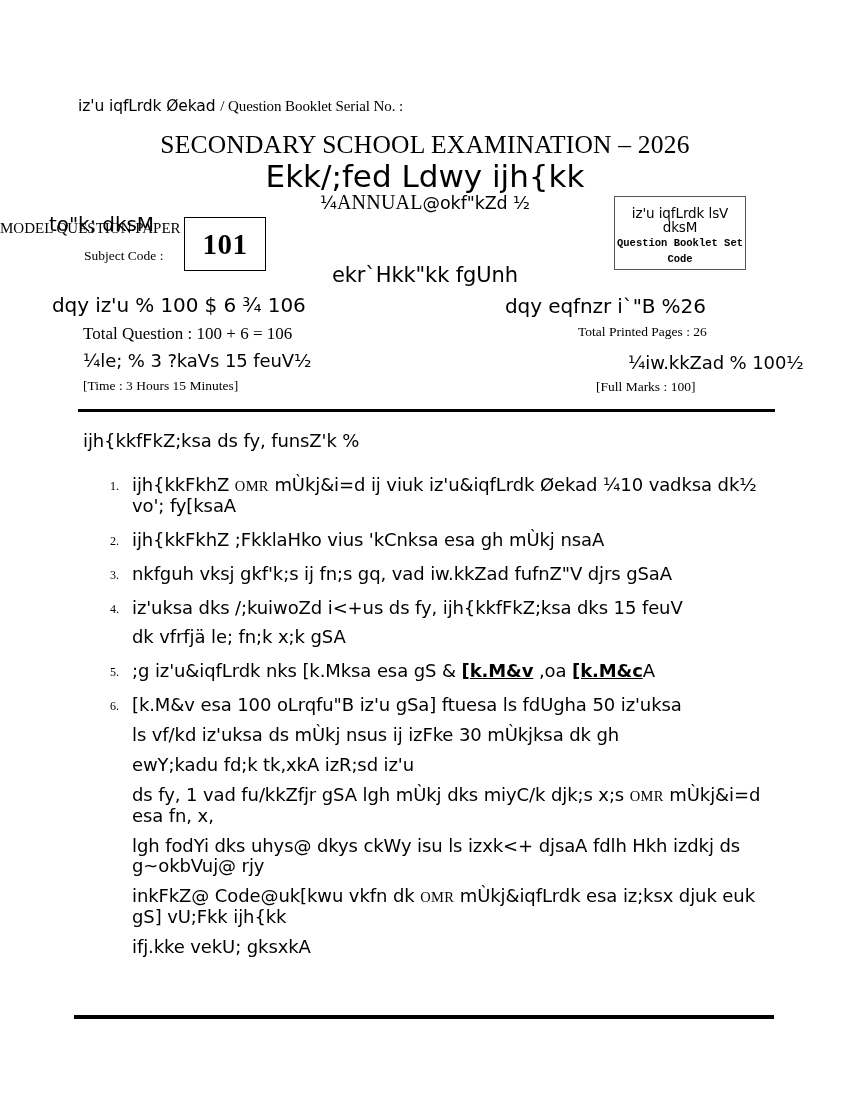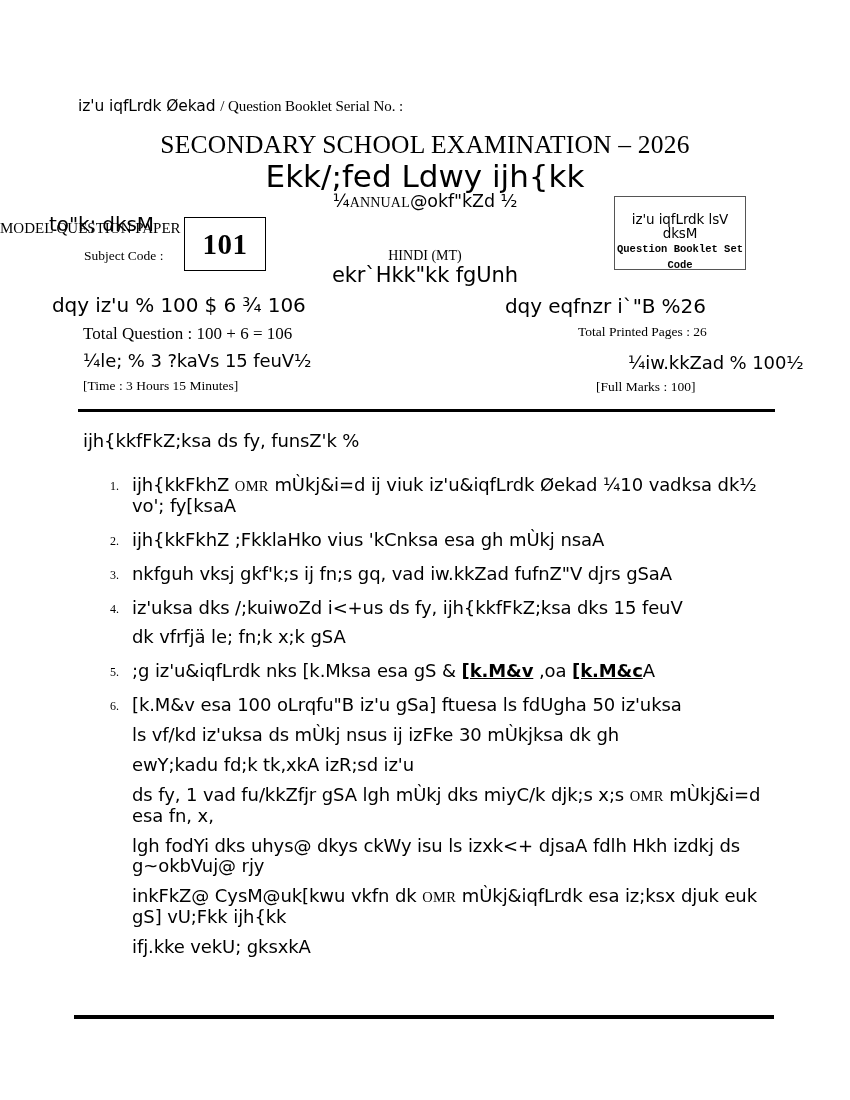--- a/index.html
+++ b/index.html
@@ -68,21 +68,21 @@
   #annual-hi {
     left: 0;
     right: 0;
     top: 191px;
     text-align: center;
     font-size: 17.5px;
     white-space: nowrap;
   }
   #annual-hi .smallcap {
     font-family: "Liberation Serif", serif;
-    font-size: 14px;
+    font-size: 20px;
     letter-spacing: 0.2px;
   }
 
   #model-qp {
     left: 0;
     right: 0;
     top: 220px;
     text-align: left;
     font-family: "Liberation Serif", serif;
     font-size: 15px;
@@ -140,21 +140,21 @@
   
   #set-code-box {
     position: absolute;
     left: 614px;
     top: 196px;
     width: 132px;
     height: 74px;
     border: 1.3px solid #555;
     box-sizing: border-box;
     text-align: center;
-    padding-top: 15px;
+    padding-top: 9px;
   }
   #set-code-box .hi {
     font-size: 13.5px;
     line-height: 1.05;
     display: block;
   }
   #set-code-box .en {
     font-family: Liberation Mono, monospace;
     font-weight: bold;
     font-size: 10.5px;
@@ -230,21 +230,20 @@
   </div>
 
   <div class="abs eng" id="exam-title">SECONDARY SCHOOL EXAMINATION – 2026</div>
   <div class="abs hindi" id="paper-title-hi">Ekk/;fed Ldwy ijh{kk</div>
 
   <div class="abs hindi" id="annual-hi">
     <span>¼</span><span class="smallcap">ANNUAL</span><span>@okf"kZd ½</span>
   </div>
 
   <div class="abs eng" id="model-qp">MODEL QUESTION PAPER</div>
-  <div class="abs eng" id="subject-en">HINDI (MT)</div>
   <div class="abs hindi" id="subject-hi">ekr`Hkk"kk fgUnh</div>
 
   <div class="abs hindi" id="subject-code-hi">to"k; dksM</div>
   <div class="abs" id="subject-code-en">Subject Code :</div>
   <div id="subject-code-box">101</div>
 
   <div id="set-code-box">
     <span class="hi hindi">iz'u iqfLrdk lsV</span>
     <span class="hi hindi">dksM</span>
     <span class="en">Question Booklet Set</span>
@@ -289,21 +288,21 @@
       </div>
       <div class="inst-item">
         <span class="inst-num">6.</span>
         <span class="inst-line"><span>[k.M&amp;v esa 100 oLrqfu"B iz'u gSa] ftuesa ls fdUgha 50 iz'uksa</span></span>
         <span class="inst-line"><span>ls vf/kd iz'uksa ds mÙkj nsus ij izFke 30 mÙkjksa dk gh</span></span>
         <span class="inst-line"><span>ewY;kadu fd;k tk,xkA izR;sd iz'u</span></span>
         <span class="inst-line"><span>ds fy, 1 vad fu/kkZfjr gSA lgh mÙkj dks miyC/k djk;s x;s </span><span class="sc">OMR</span><span> mÙkj&amp;i=d</span></span>
         <span class="inst-line tight"><span>esa fn, x,</span></span>
         <span class="inst-line"><span>lgh fodYi dks uhys@ dkys ckWy isu ls izxk&lt;+ djsaA fdlh Hkh izdkj ds</span></span>
         <span class="inst-line tight"><span>g~okbVuj@ rjy</span></span>
-        <span class="inst-line"><span>inkFkZ@ CysM@uk[kwu vkfn dk </span><span class="sc">OMR</span><span> mÙkj&amp;iqfLrdk esa iz;ksx djuk euk</span></span>
+        <span class="inst-line"><span>inkFkZ@ Code@uk[kwu vkfn dk </span><span class="sc">OMR</span><span> mÙkj&amp;iqfLrdk esa iz;ksx djuk euk</span></span>
         <span class="inst-line tight"><span>gS] vU;Fkk ijh{kk</span></span>
         <span class="inst-line"><span>ifj.kke vekU; gksxkA</span></span>
       </div>
     </div>
 
   <div class="rule" id="rule-bottom"></div>
 
 </div>
 
 </body></html>

